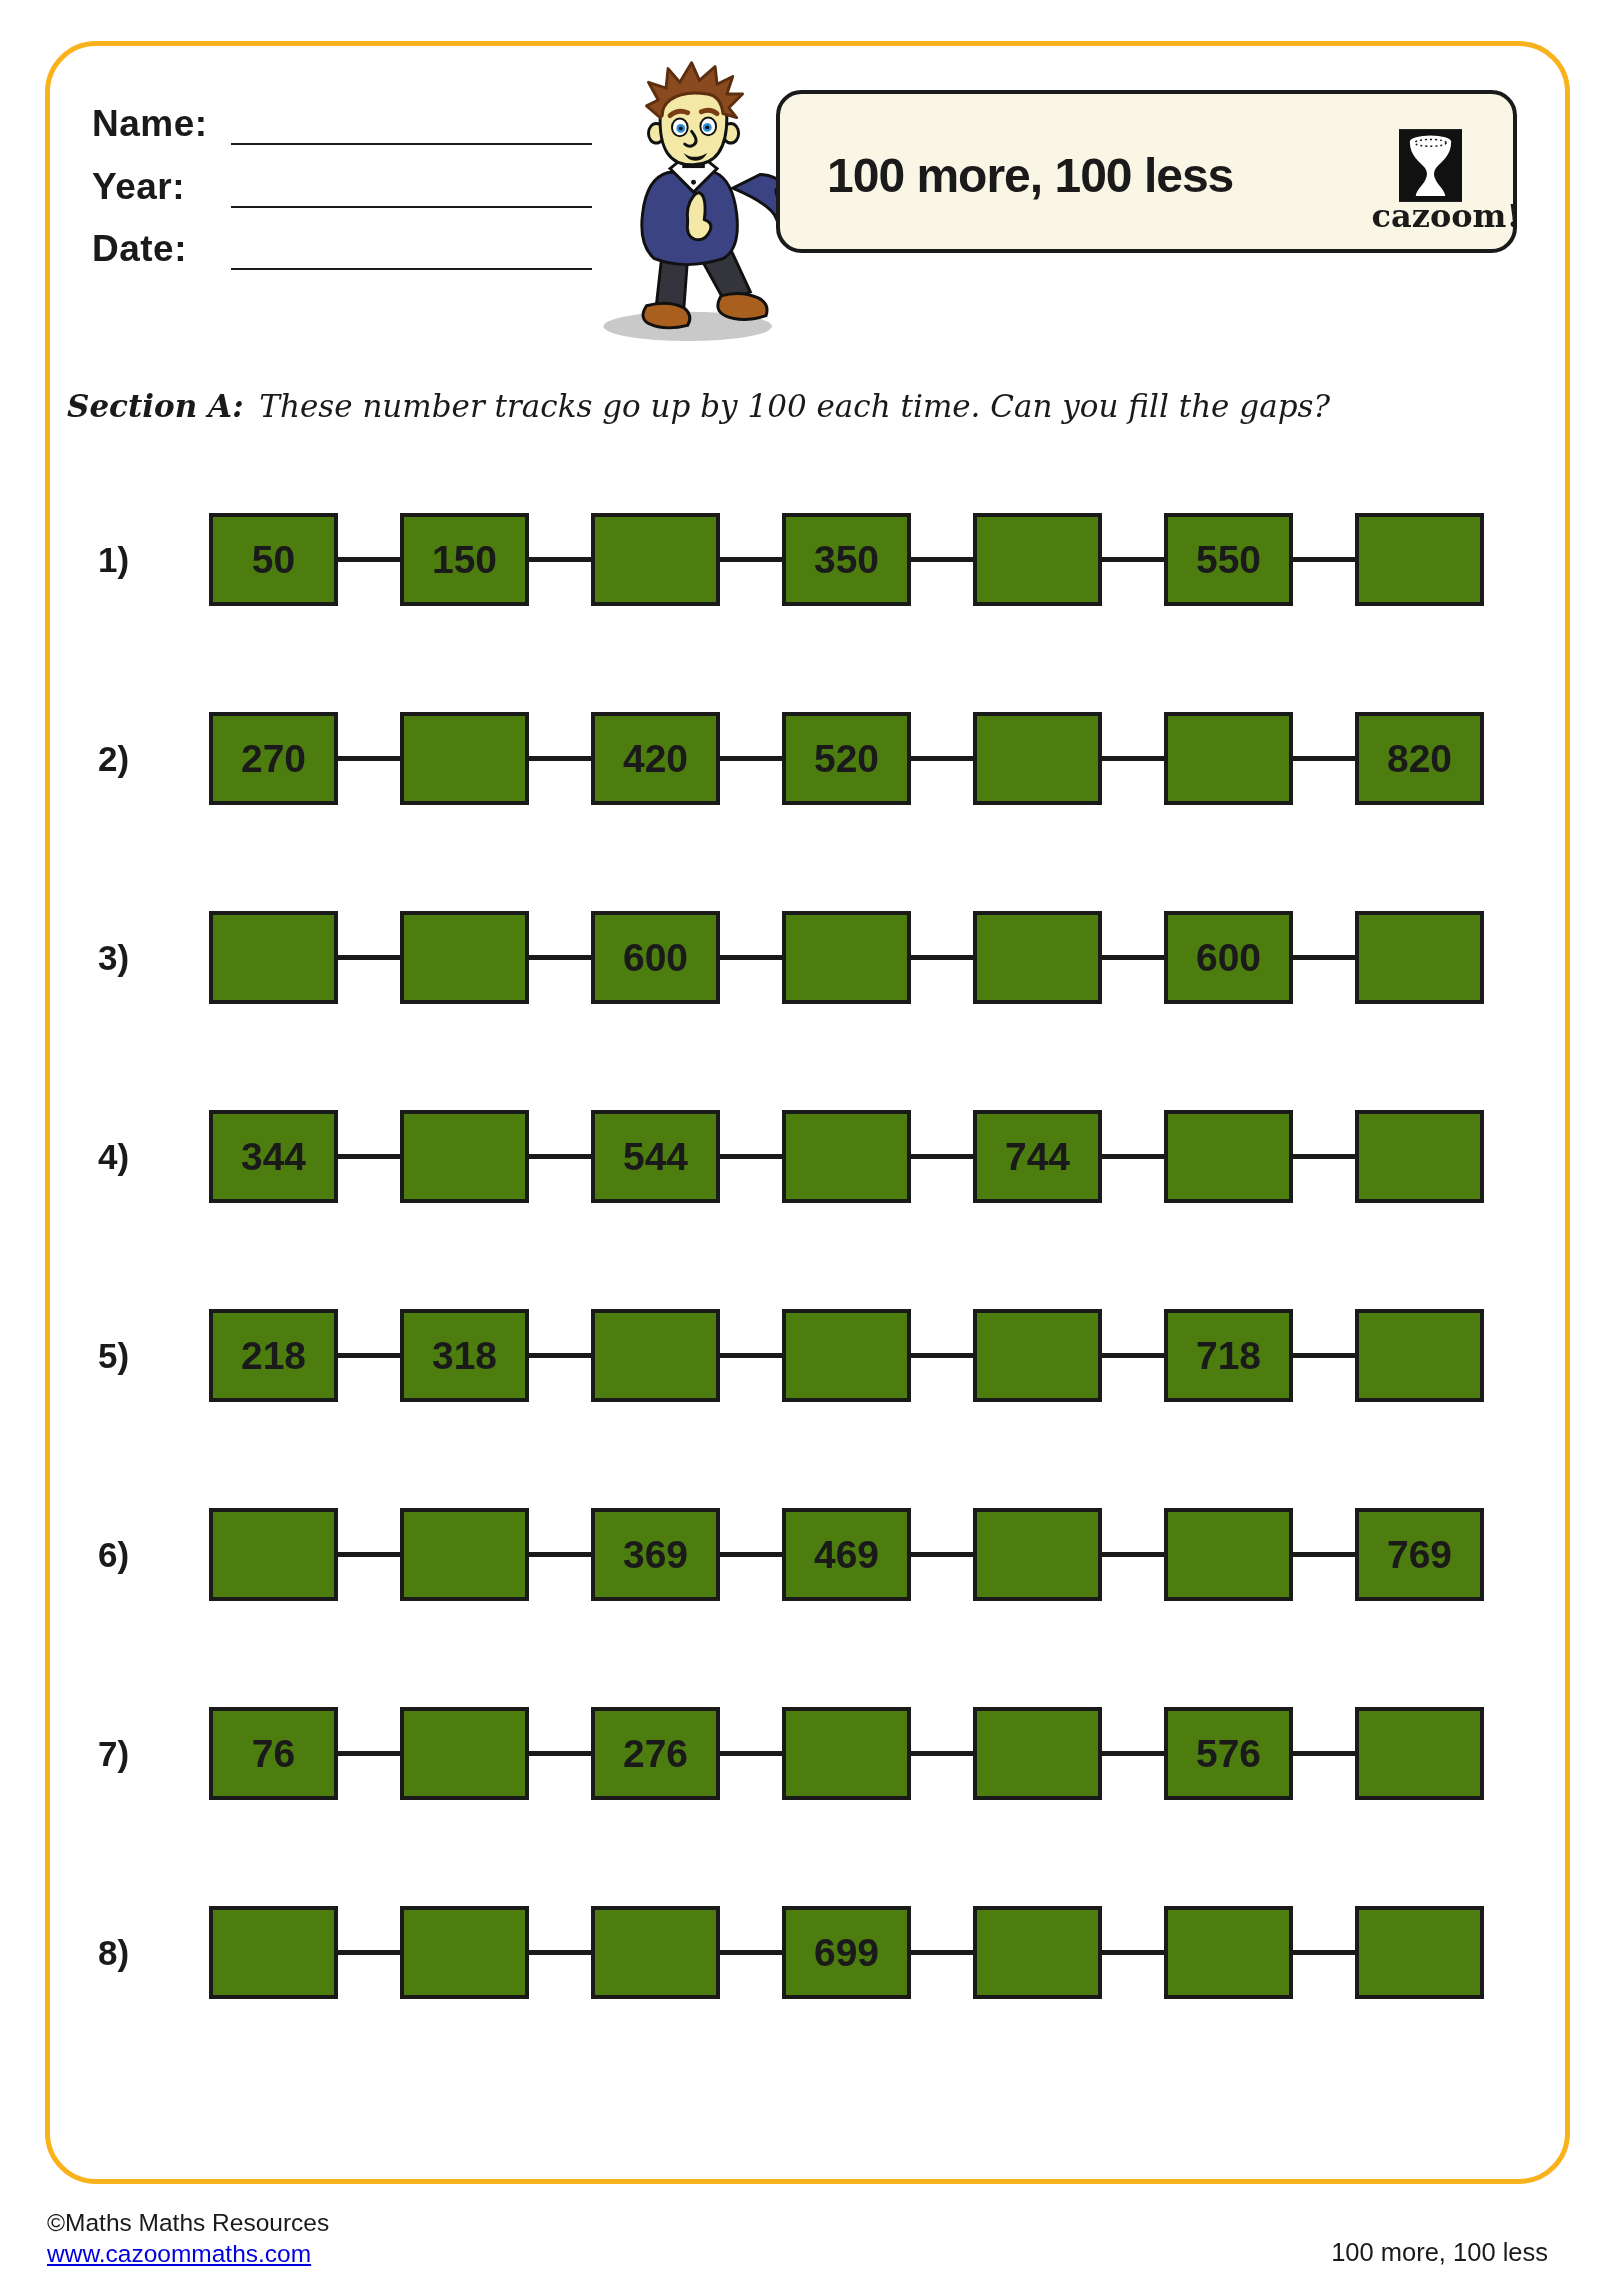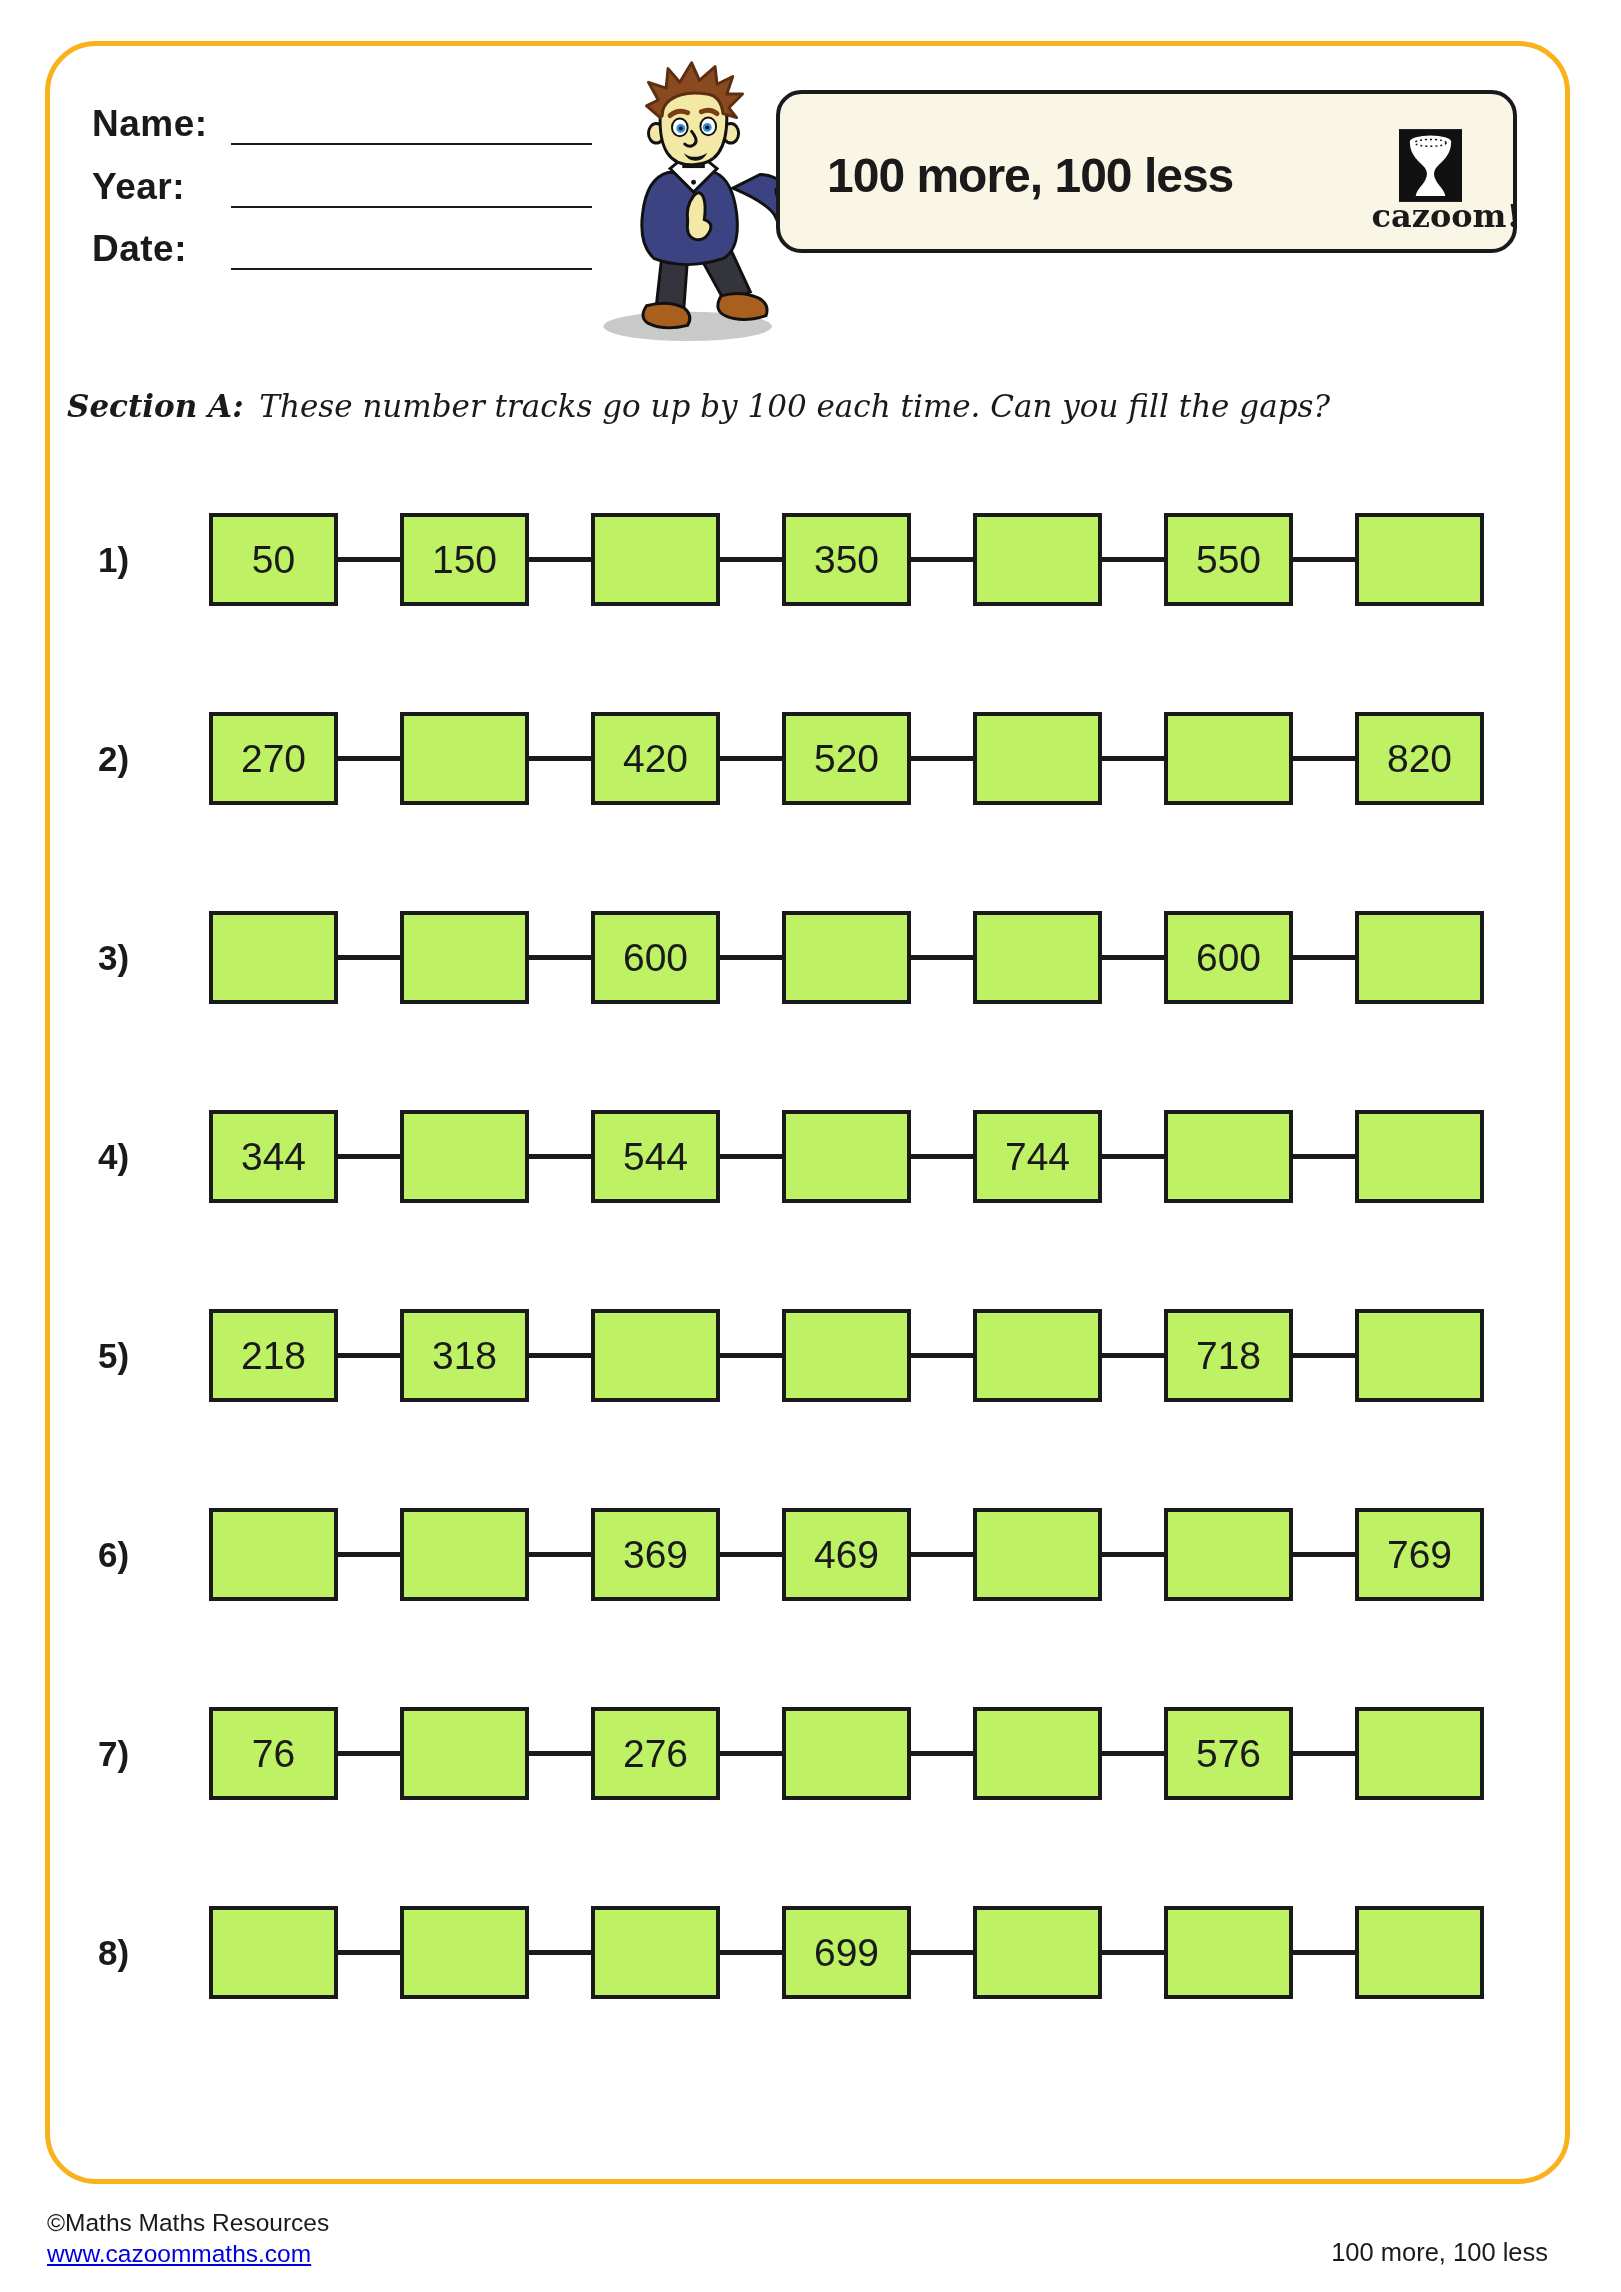--- a/index.html
+++ b/index.html
@@ -48,23 +48,23 @@
     position:absolute;left:67px;top:388px;white-space:nowrap;
     font-family:"DejaVu Serif",serif;font-style:italic;font-size:31px;
   }
   .section-line .sec-head{font-weight:bold;margin-right:15.7px;}
   
   .tracks{position:absolute;left:98px;top:513px;}
   .track-row{display:flex;align-items:center;height:93px;margin-bottom:106px;}
   .track-label{width:111px;font-size:35px;font-weight:bold;}
   .track-boxes{display:flex;align-items:center;}
   .track-cell{
-    width:129px;height:93px;border:4.9px solid var(--ink);background:#bef264;
+    width:129px;height:93px;border:4.9px solid var(--ink);background:#4d7c0f;
     display:flex;align-items:center;justify-content:center;
-    font-size:39px;font-weight:normal;flex-shrink:0;
+    font-size:39px;font-weight:bold;flex-shrink:0;
   }
   .track-connector{width:62px;height:4.9px;background:var(--ink);flex-shrink:0;}
   
   .footer-left{position:absolute;left:47px;top:2207px;font-size:24.5px;line-height:31px;}
   .footer-left a{color:var(--link);text-decoration:underline;cursor:pointer;}
   .footer-right{position:absolute;right:73px;top:2238px;font-size:25.5px;}
 </style>
 </head>
 <body>
 

